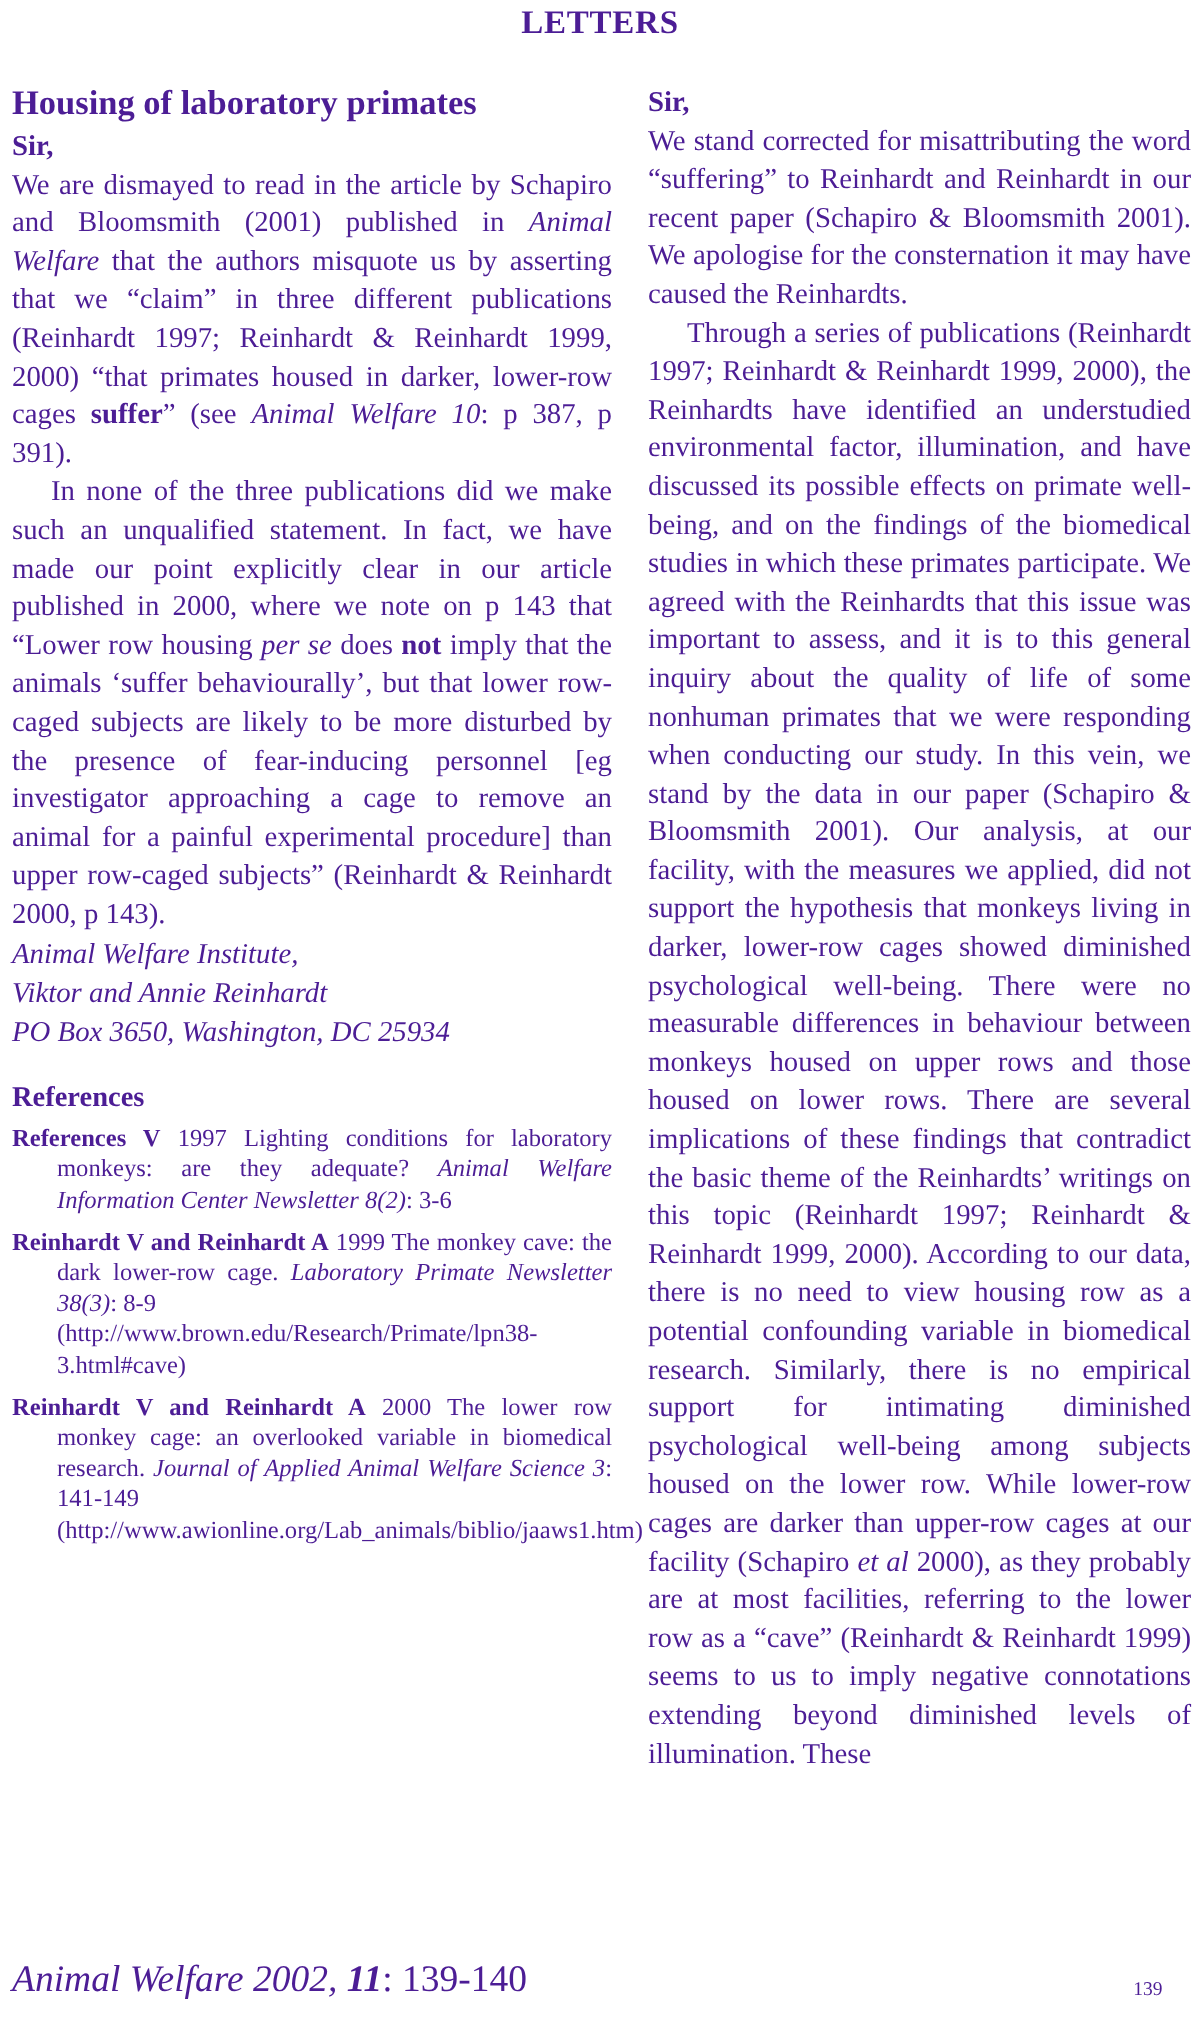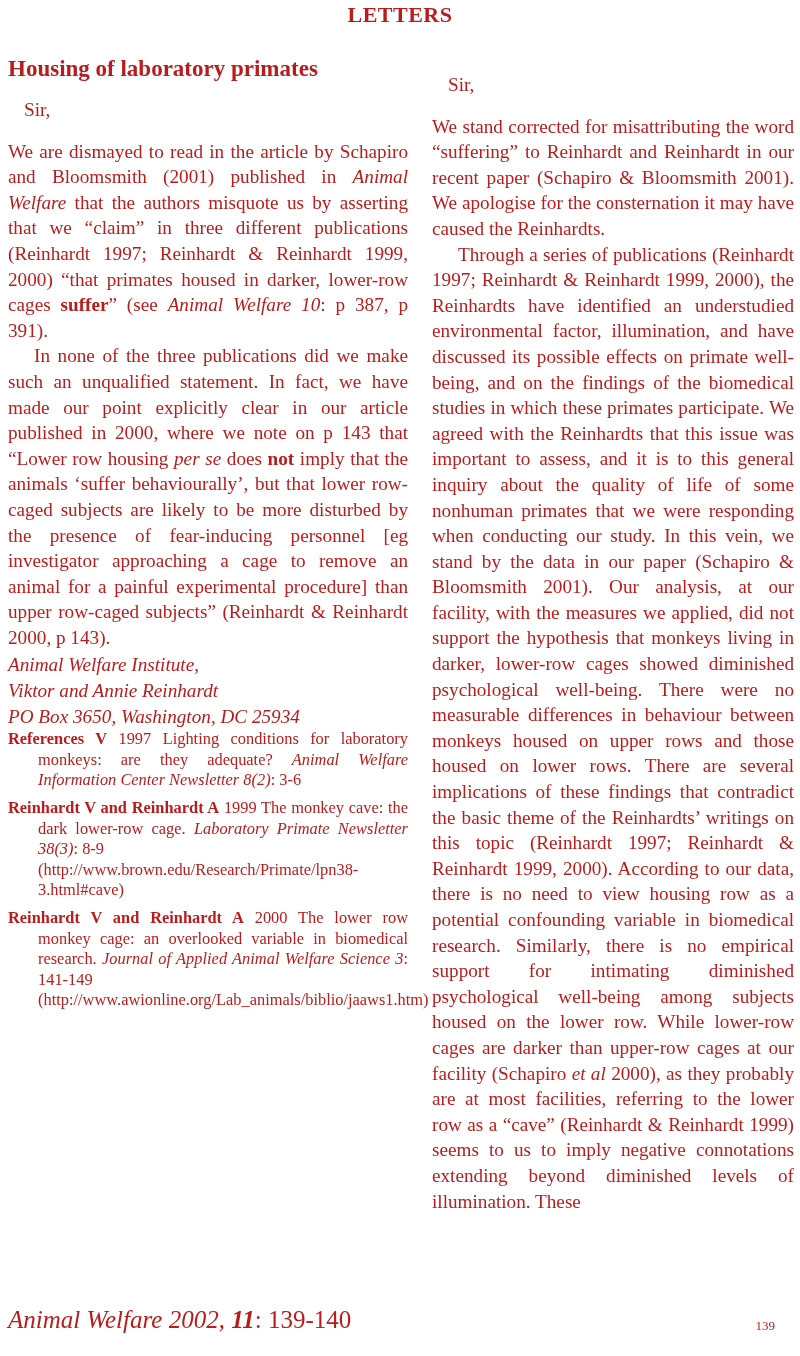--- a/index.html
+++ b/index.html
@@ -5,21 +5,21 @@
   html, body {
     margin: 0;
     padding: 0;
     background: #ffffff;
   }
   .page {
     position: relative;
     width: 800px;
     height: 1356px;
     background: #ffffff;
-    color: #b91c1c;
+    color: #4c1d95;
     font-family: "Liberation Serif", "DejaVu Serif", serif;
     overflow: hidden;
     box-sizing: border-box;
   }
 
   
   .running-head {
     position: absolute;
     top: 2px;
     left: 0;
@@ -48,21 +48,21 @@
     line-height: 25px;
   }
 
   p.body {
     margin: 0;
     text-align: justify;
     text-justify: inter-word;
     hyphens: none;
   }
   p.body.indent { text-indent: 26px; }
-  p.salutation { margin: 16px; text-align: left; }
+  p.salutation { margin: 0; text-align: left; font-weight: bold; }
 
   .sig {
     font-style: italic;
     margin-top: 2px;
     line-height: 25.6px;
   }
   .sig div { white-space: nowrap; }
 
   
   .refs-title {
@@ -115,20 +115,21 @@
     <p class="body"><span>We are dismayed to read in the article by Schapiro and Bloomsmith (2001) published in </span><i class="ital">Animal Welfare</i><span> that the authors misquote us by asserting that we “claim” in three different publications (Reinhardt 1997; Reinhardt &amp; Reinhardt 1999, 2000) “that primates housed in darker, lower-row cages </span><b class="bold">suffer</b><span>” (see </span><i class="ital">Animal Welfare 10</i><span>: p 387, p 391).</span></p>
 
     <p class="body indent"><span>In none of the three publications did we make such an unqualified statement. In fact, we have made our point explicitly clear in our article published in 2000, where we note on p 143 that “Lower row housing </span><i class="ital">per se</i><span> does </span><b class="bold">not</b><span> imply that the animals ‘suffer behaviourally’, but that lower row-caged subjects are likely to be more disturbed by the presence of fear-inducing personnel [eg investigator approaching a cage to remove an animal for a painful experimental procedure] than upper row-caged subjects” (Reinhardt &amp; Reinhardt 2000, p 143).</span></p>
 
     <div class="sig">
       <div>Animal Welfare Institute,</div>
       <div>Viktor and Annie Reinhardt</div>
       <div>PO Box 3650, Washington, DC 25934</div>
     </div>
 
+    <h2 class="refs-title">References</h2>
 
     <div class="refs">
 
       <p class="ref"><b class="bold">References V</b><span> 1997 Lighting conditions for laboratory monkeys: are they adequate? </span><i class="ital">Animal Welfare Information Center Newsletter 8(2)</i><span>: 3-6</span><br></p>
 
       <p class="ref"><b class="bold">Reinhardt V and Reinhardt A</b><span> 1999 The monkey cave: the dark lower-row cage. </span><i class="ital">Laboratory Primate Newsletter 38(3)</i><span>: 8-9</span><br><span class="url">(http://www.brown.edu/Research/Primate/lpn38-3.html#cave)</span></p>
 
       <p class="ref"><b class="bold">Reinhardt V and Reinhardt A</b><span> 2000 The lower row monkey cage: an overlooked variable in biomedical research. </span><i class="ital">Journal of Applied Animal Welfare Science 3</i><span>: 141-149</span><br><span class="url">(http://www.awionline.org/Lab_animals/biblio/jaaws1.htm)</span></p>
 
 

